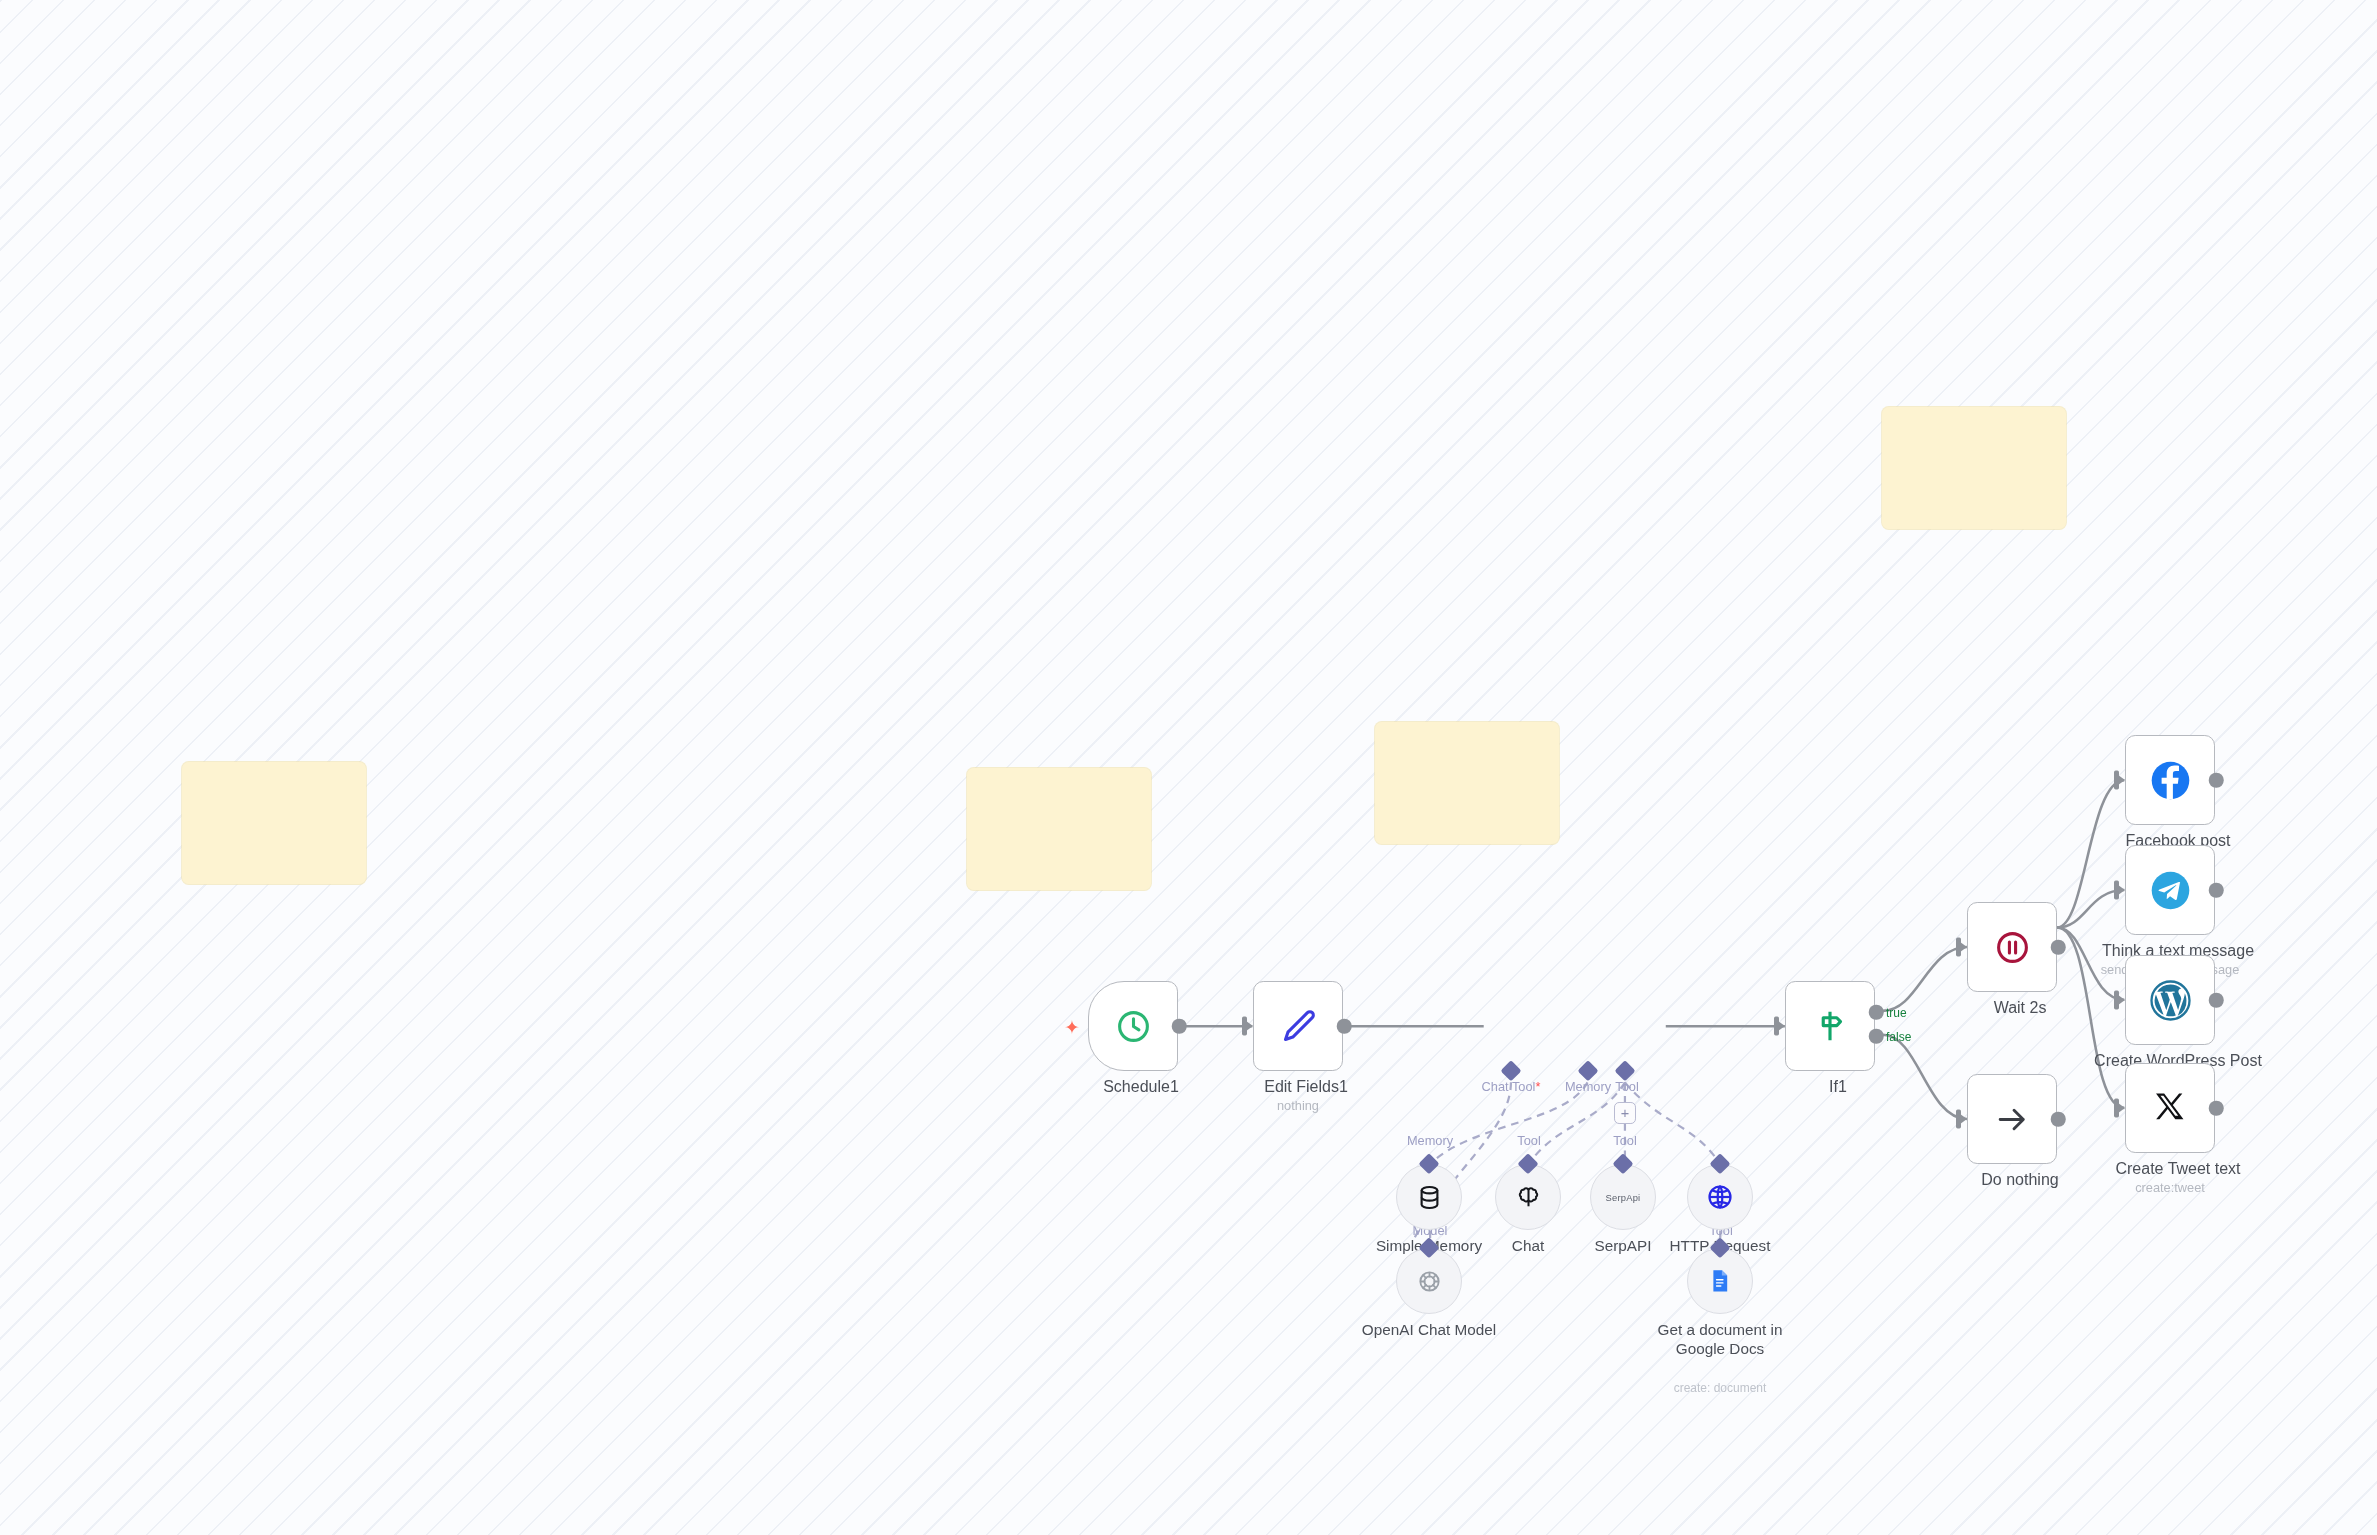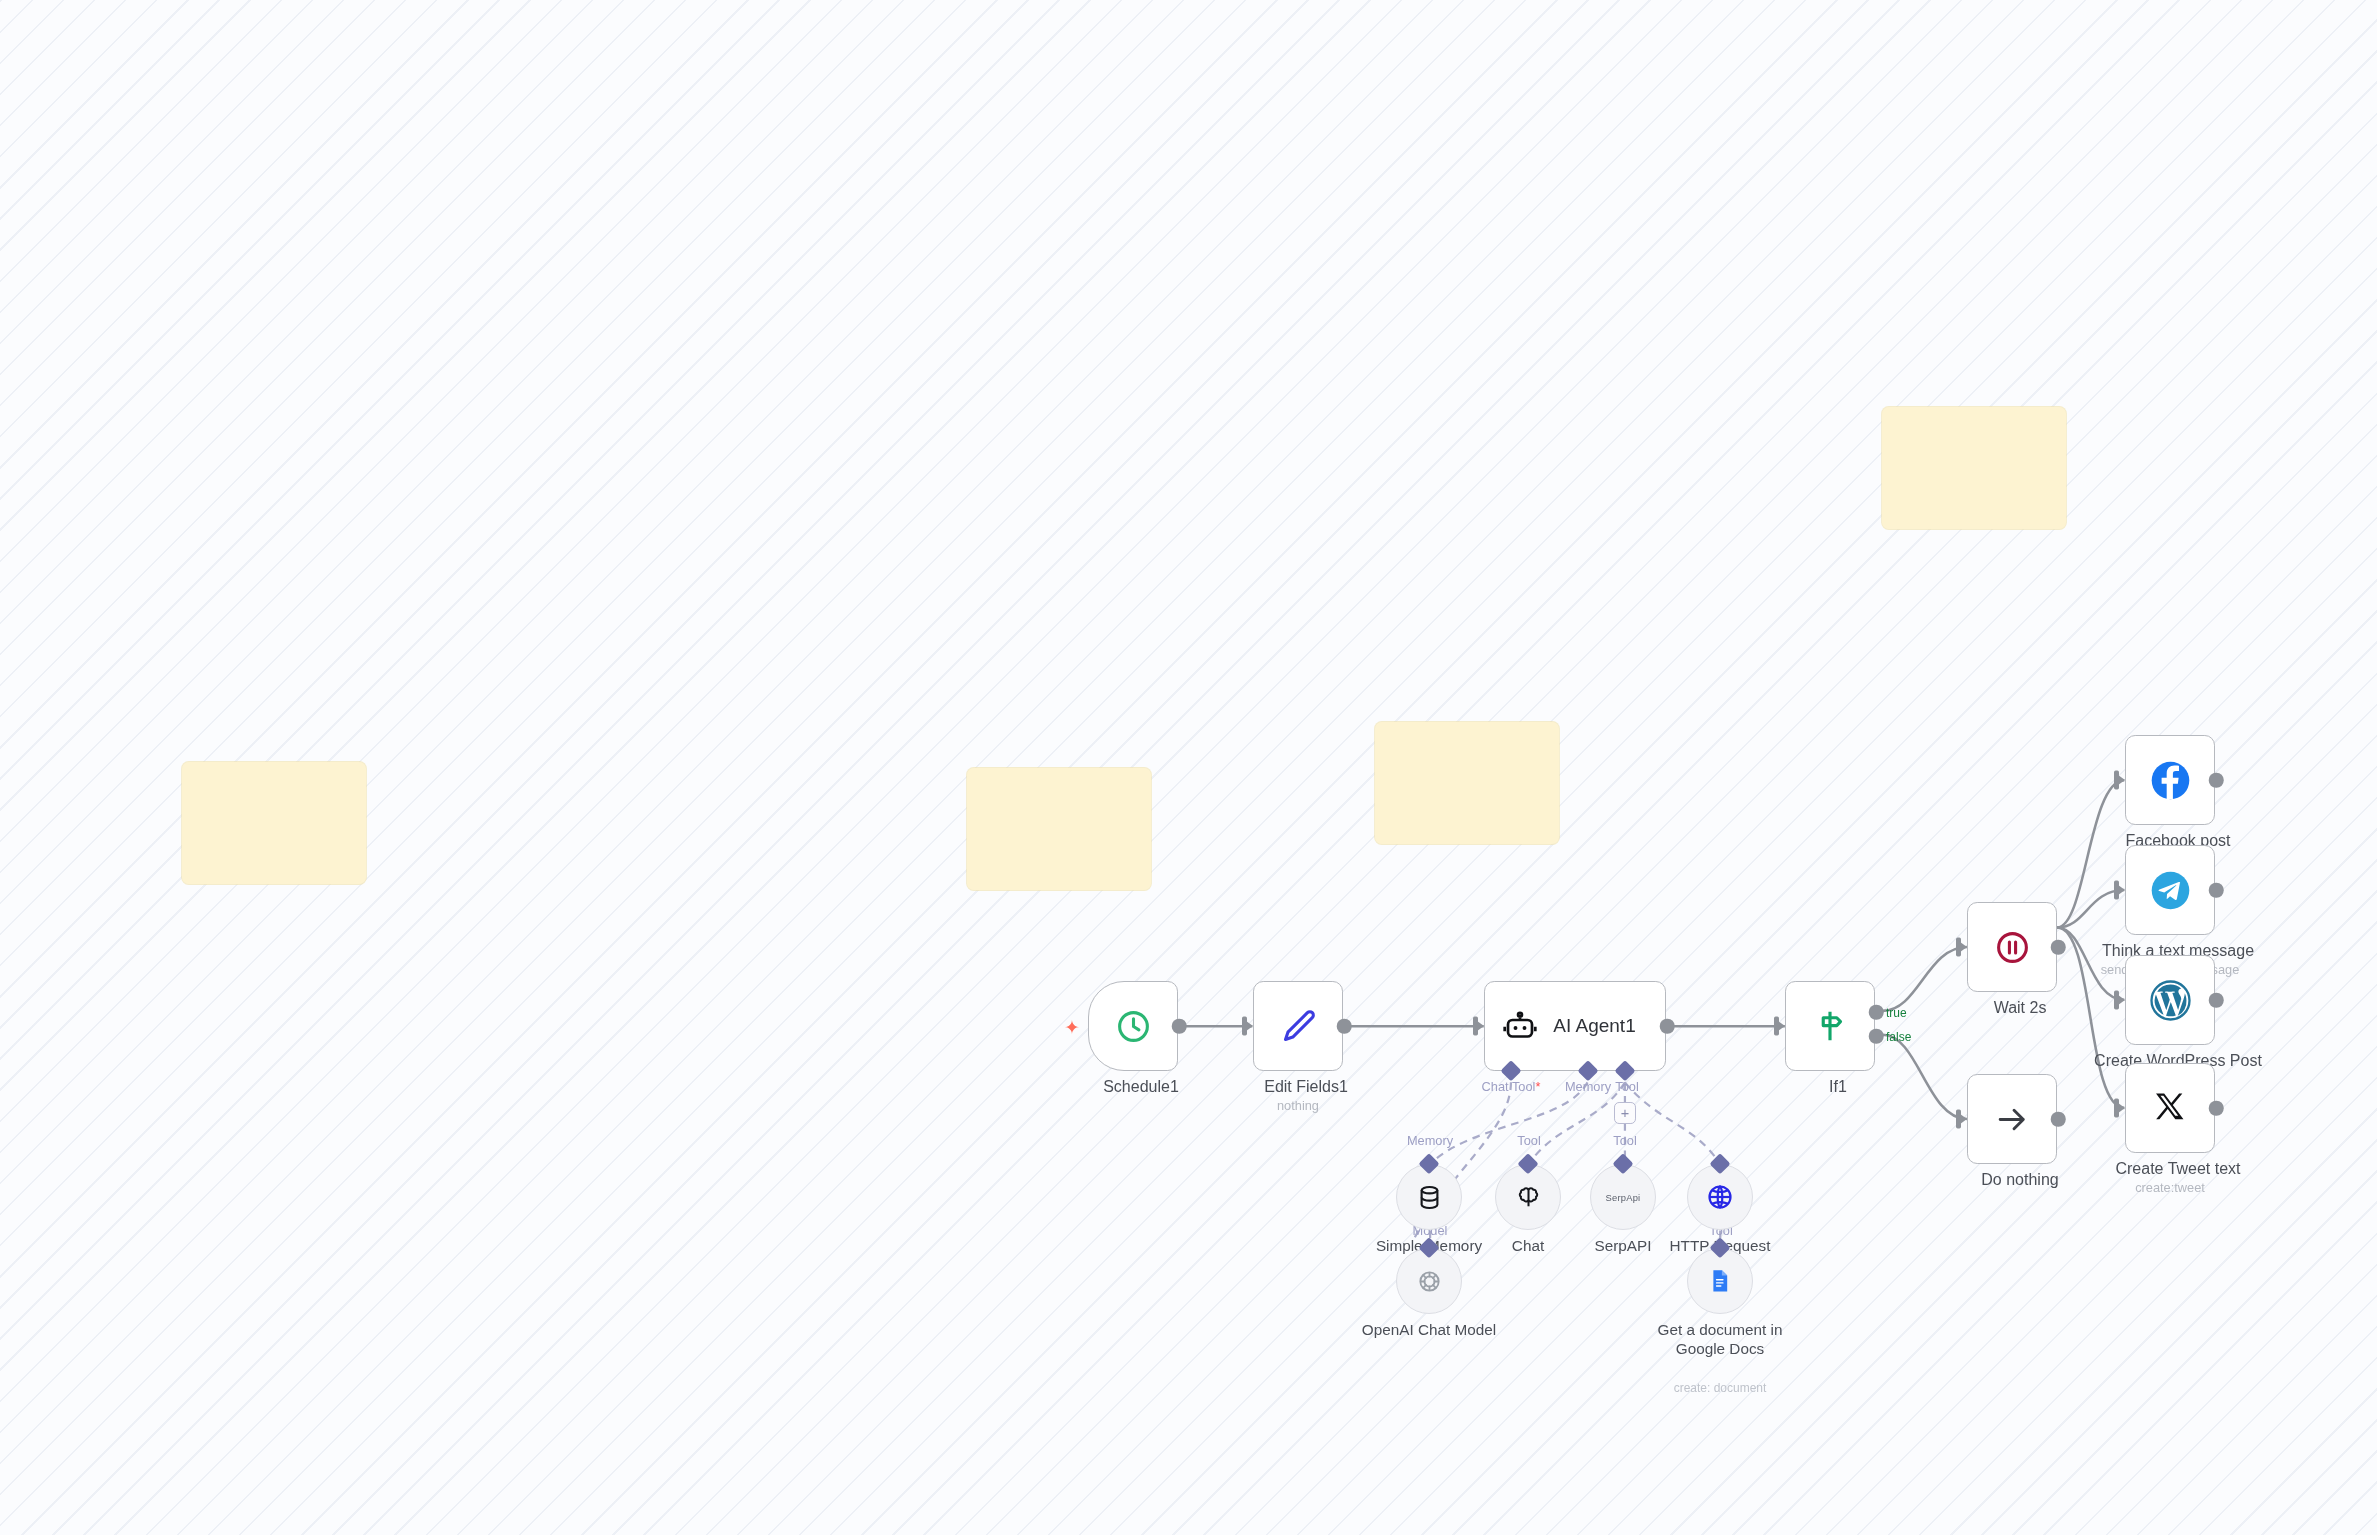--- a/index.html
+++ b/index.html
@@ -242,33 +242,20 @@
     <div class="in-bar"></div>
     <div class="in-arrow"></div>
     <svg class="icon" width="39" height="39" viewBox="0 0 24 24" fill="none" stroke="#3c3ce0" stroke-width="1.9" stroke-linejoin="round">
       <path d="M17.5 3.5a2.1 2.1 0 0 1 3 3L8.5 18.5 4 20l1.5-4.5z"></path>
     </svg>
     <div class="dot out"></div>
     <div class="node-label">Edit Fields1</div>
     <div class="node-sub">nothing</div>
   </div>
 
-  <div class="node wide" style="left:1484px;top:981px;">
-    <div class="in-bar"></div>
-    <div class="in-arrow"></div>
-    <svg class="icon" width="36" height="36" viewBox="0 0 24 24" fill="none" stroke="#101114" stroke-width="1.8" stroke-linejoin="round">
-      <rect x="4" y="8" width="16" height="11" rx="3"></rect>
-      <path d="M12 4.5v3.5M12 3.2a1.3 1.3 0 1 0 0 2.6 1.3 1.3 0 0 0 0-2.6z"></path>
-      <path d="M1.8 12.5v3M22.2 12.5v3"></path>
-      <circle cx="9" cy="13.3" r="1.3" fill="#101114" stroke="none"></circle>
-      <circle cx="15" cy="13.3" r="1.3" fill="#101114" stroke="none"></circle>
-    </svg>
-    <span class="node-title-inline">AI Agent1</span>
-    <div class="dot out wide"></div>
-  </div>
 
   <div class="agent-diamond" style="left:1511px;top:1071px;"></div>
   <div class="agent-diamond" style="left:1588px;top:1071px;"></div>
   <div class="agent-diamond" style="left:1625px;top:1071px;"></div>
   <div class="conn-label req" style="left:1511px;top:1079px;">Chat Tool</div>
   <div class="conn-label" style="left:1588px;top:1079px;">Memory</div>
   <div class="conn-label" style="left:1627px;top:1079px;">Tool</div>
   <div class="plus-btn" style="left:1614px;top:1102px;">+</div>
 
   <div class="conn-label" style="left:1430px;top:1133px;">Memory</div>

